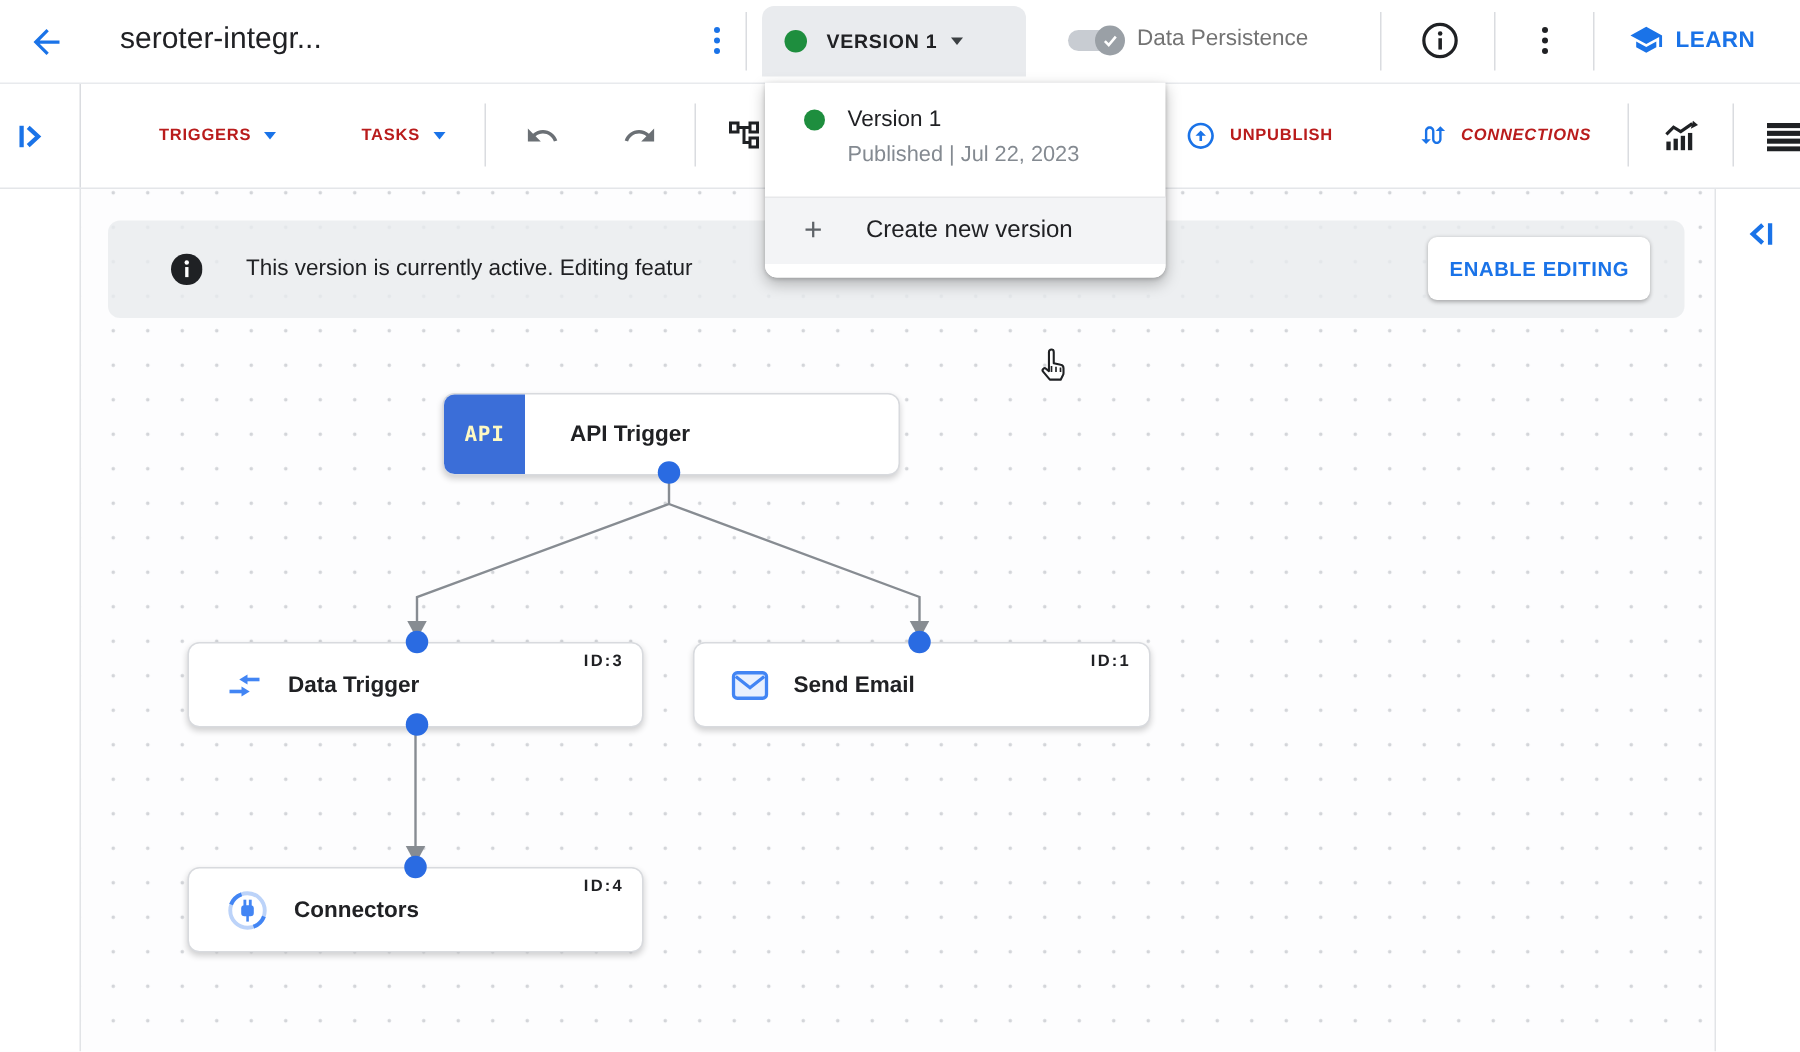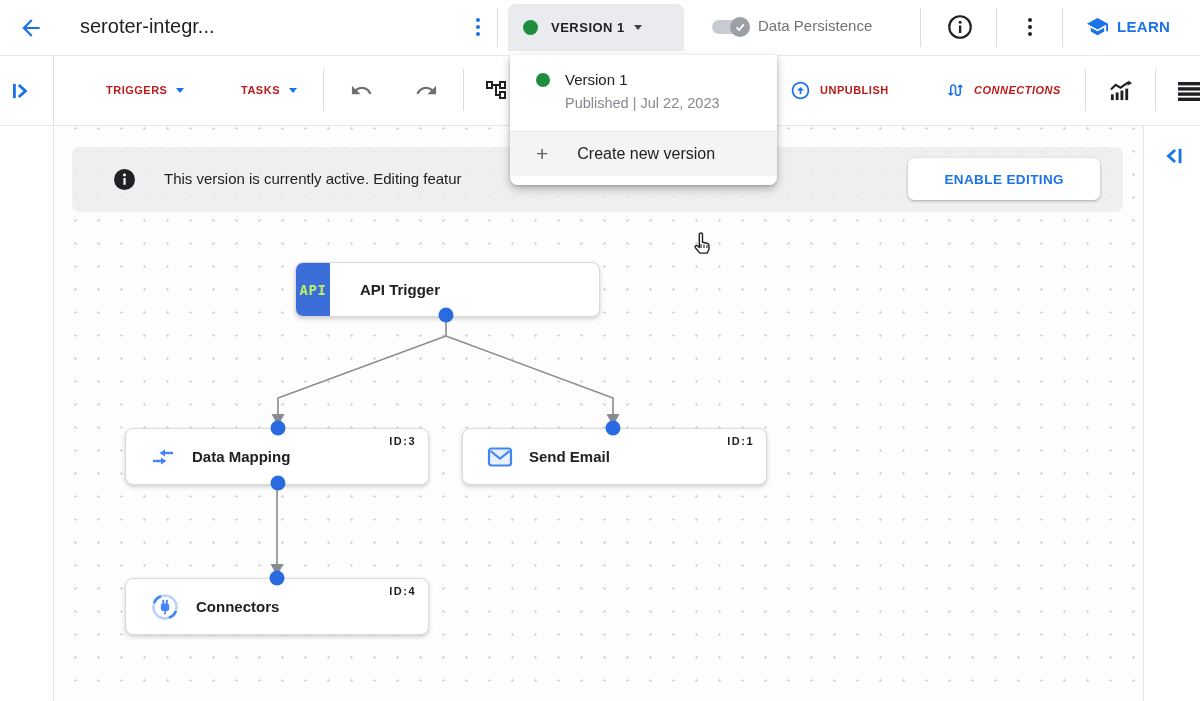--- a/index.html
+++ b/index.html
@@ -59,30 +59,30 @@
   
   .left-rail{position:absolute;left:0;top:125px;width:53px;height:576px;background:#fff;border-right:1px solid #e2e4e7;}
   .right-rail{position:absolute;left:1143px;top:125px;width:57px;height:576px;background:#fff;border-left:1px solid #e2e4e7;z-index:4;}
   .collapse-btn{position:absolute;left:18px;top:20px;cursor:pointer;}
   
   .canvas{position:absolute;left:54px;top:125px;width:1089px;height:576px;background-color:#fdfdfe;
     background-image:radial-gradient(#d3d5d9 1.1px, transparent 1.4px);background-size:23px 23px;background-position:10px 15px;}
   .banner{position:absolute;left:18px;top:22px;width:1051px;height:65px;background:rgba(233,235,238,.8);border-radius:8px;z-index:2;}
   .banner-text{position:absolute;left:92px;top:23px;font-size:15px;color:#202124;white-space:nowrap;}
   .banner-info{position:absolute;left:42px;top:22px;}
-  .enable-btn{position:absolute;right:23px;top:11px;height:42px;padding:0 36px;background:#fff;border:none;border-radius:6px;
+  .enable-btn{position:absolute;right:23px;top:11px;height:42px;padding:0 14px;background:#fff;border:none;border-radius:6px;
     box-shadow:0 1px 3px rgba(0,0,0,.3);font-family:inherit;font-size:13.5px;font-weight:700;letter-spacing:.4px;color:#1a73e8;cursor:pointer;}
   .edges{position:absolute;left:0;top:0;z-index:5;pointer-events:none;}
   .node{position:absolute;background:#fff;border:1px solid #d8dade;border-radius:8px;box-shadow:0 2px 4px rgba(0,0,0,.18);
     display:flex;align-items:center;cursor:pointer;z-index:3;}
   .node-label{font-size:15px;font-weight:700;color:#202124;}
   .node-id{position:absolute;top:6px;right:12px;font-size:11px;font-weight:600;letter-spacing:1.5px;color:#202124;}
   .node-api{left:241px;top:137px;width:303px;height:53px;}
-  .api-badge{width:34px;height:53px;background:#3b6ed8;border-radius:7px 0 0 7px;display:flex;align-items:center;justify-content:center;
-    color:#bef264;font-family:"DejaVu Sans Mono",monospace;font-weight:700;font-size:14px;letter-spacing:.5px;flex:none;}
+  .api-badge{width:54px;height:53px;background:#3b6ed8;border-radius:7px 0 0 7px;display:flex;align-items:center;justify-content:center;
+    color:#fef9c3;font-family:"DejaVu Sans Mono",monospace;font-weight:700;font-size:14px;letter-spacing:.5px;flex:none;}
   .node-api .node-label{margin-left:30px;}
   .node-dm{left:71px;top:303px;width:302px;height:55px;}
   .node-se{left:408px;top:303px;width:303px;height:55px;}
   .node-cn{left:71px;top:453px;width:302px;height:55px;}
   .node-icon{margin-left:24px;flex:none;display:flex;}
   .node .gap-label{margin-left:16px;}
   
   .dropdown{position:absolute;left:510px;top:55px;width:267px;background:#fff;border-radius:0 0 8px 8px;
     box-shadow:0 4px 10px rgba(0,0,0,.26),0 1px 3px rgba(0,0,0,.18);z-index:50;}
   .dd-header{padding:21px 0 0 26px;font-size:13px;font-weight:600;color:#5f6368;}
@@ -273,21 +273,21 @@
 
   <div class="node node-dm">
     <span class="node-icon">
       <svg width="26" height="22" viewBox="0 0 24 22">
         <line x1="2" y1="15" x2="10.5" y2="15" stroke="#4285f4" stroke-width="2.4"></line>
         <polygon points="10,11.6 15.5,15 10,18.4" fill="#4285f4"></polygon>
         <line x1="22" y1="7" x2="13.5" y2="7" stroke="#4285f4" stroke-width="2.4"></line>
         <polygon points="14,3.6 8.5,7 14,10.4" fill="#4285f4"></polygon>
       </svg>
     </span>
-    <div class="node-label gap-label">Data Mapping</div>
+    <div class="node-label gap-label">Data Trigger</div>
     <div class="node-id">ID:3</div>
   </div>
 
   <div class="node node-se">
     <span class="node-icon">
       <svg width="26" height="22" viewBox="0 0 26 22">
         <rect x="2" y="2.5" width="22" height="17" rx="2.5" fill="#e8f0fe" stroke="#4285f4" stroke-width="2.2"></rect>
         <polyline points="3.5,5 13,12.5 22.5,5" fill="none" stroke="#4285f4" stroke-width="2.2"></polyline>
       </svg>
     </span>

